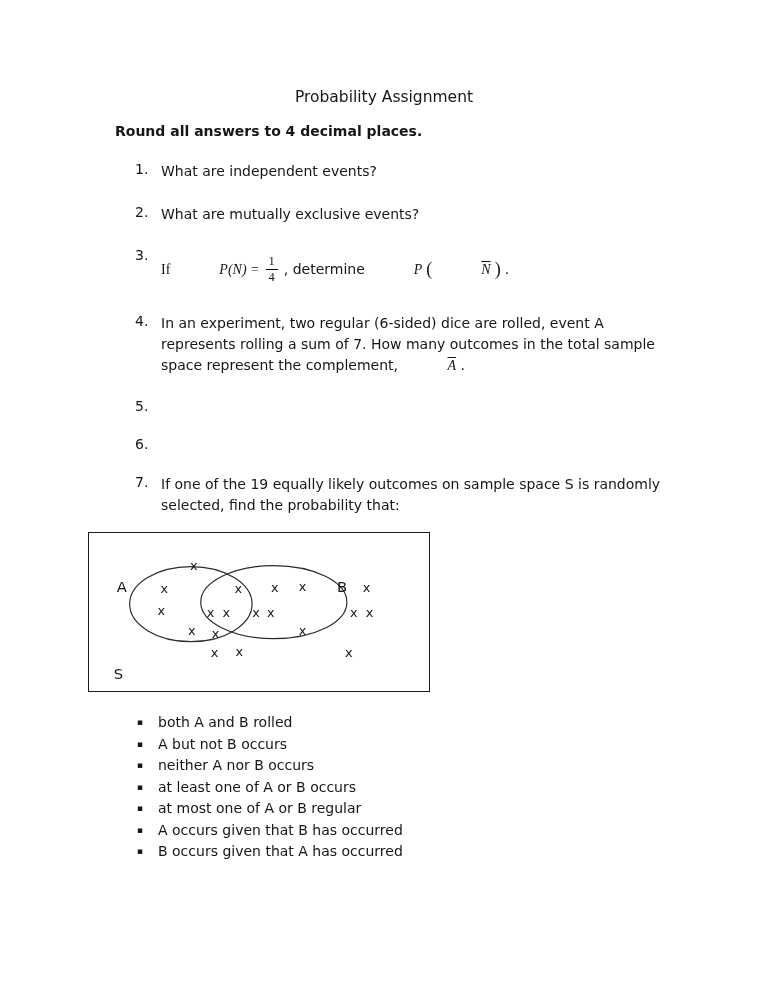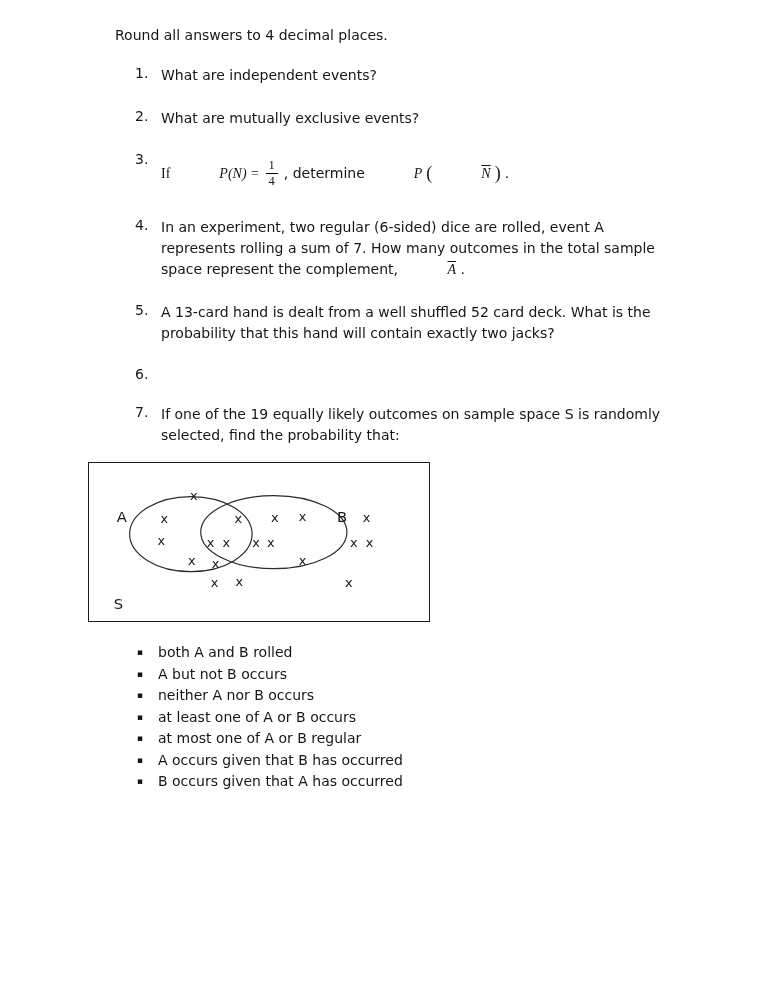--- a/index.html
+++ b/index.html
@@ -7,21 +7,21 @@
   body {
     width:768px; height:994px;
     font-family:"DejaVu Sans", sans-serif;
     font-size:14px; color:#161616;
     overflow:hidden;
   }
   .page { position:relative; width:768px; height:994px; background:#fff; }
 
   .title { text-align:center; padding-top:88px; font-size:15.5px; }
 
-  .intro { margin:27px 0 0 115px; }
+  .intro { margin:17px 0 0 115px;font-weight:bold; }
 
   .questions { margin:0 0 0 135px; }
   .question { display:flex; margin-top:22px; }
   .qnum { flex:none; width:26px; }
   .qtext { width:505px; line-height:21px; }
 
   
   .math { font-family:"Liberation Serif", serif; font-style:italic;margin-left:45px; }
   .roman-math { font-family:"Liberation Serif", serif; }
   .overbar { text-decoration:overline; }
@@ -44,20 +44,21 @@
   
   .bullets { list-style:none; margin:20px 0 0 137px; }
   .bullets li { display:flex; line-height:21.5px; }
   .bsq { flex:none; width:21px; font-size:9px; line-height:21.5px; color:#161616; }
 </style>
 </head>
 <body>
 
 <div class="page">
 
+  <div class="title">Probability Assignment</div>
 
   <div class="intro">Round all answers to 4 decimal places.</div>
 
   <div class="questions">
 
     <div class="question">
       <span class="qnum">1.</span>
       <span class="qtext">What are independent events?</span>
     </div>
 
@@ -86,21 +87,20 @@
       </span>
     </div>
 
     <div class="question">
       <span class="qnum">4.</span>
       <span class="qtext"><span>In an experiment, two regular (6-sided) dice are rolled, event A represents rolling a sum of 7.  How many outcomes in the total sample space represent the complement, </span><span class="math overbar">A</span><span> .</span></span>
     </div>
 
     <div class="question">
       <span class="qnum">5.</span>
-      <span class="qtext">A 13-card hand is dealt from a well shuffled 52 card deck.  What is the probability that this hand will contain exactly two jacks?</span>
     </div>
 
     <div class="question">
       <span class="qnum">6.</span>
     </div>
 
     <div class="question">
       <span class="qnum">7.</span>
       <span class="qtext">If one of the 19 equally likely outcomes on sample space S is randomly selected, find the probability that:</span>
     </div>

